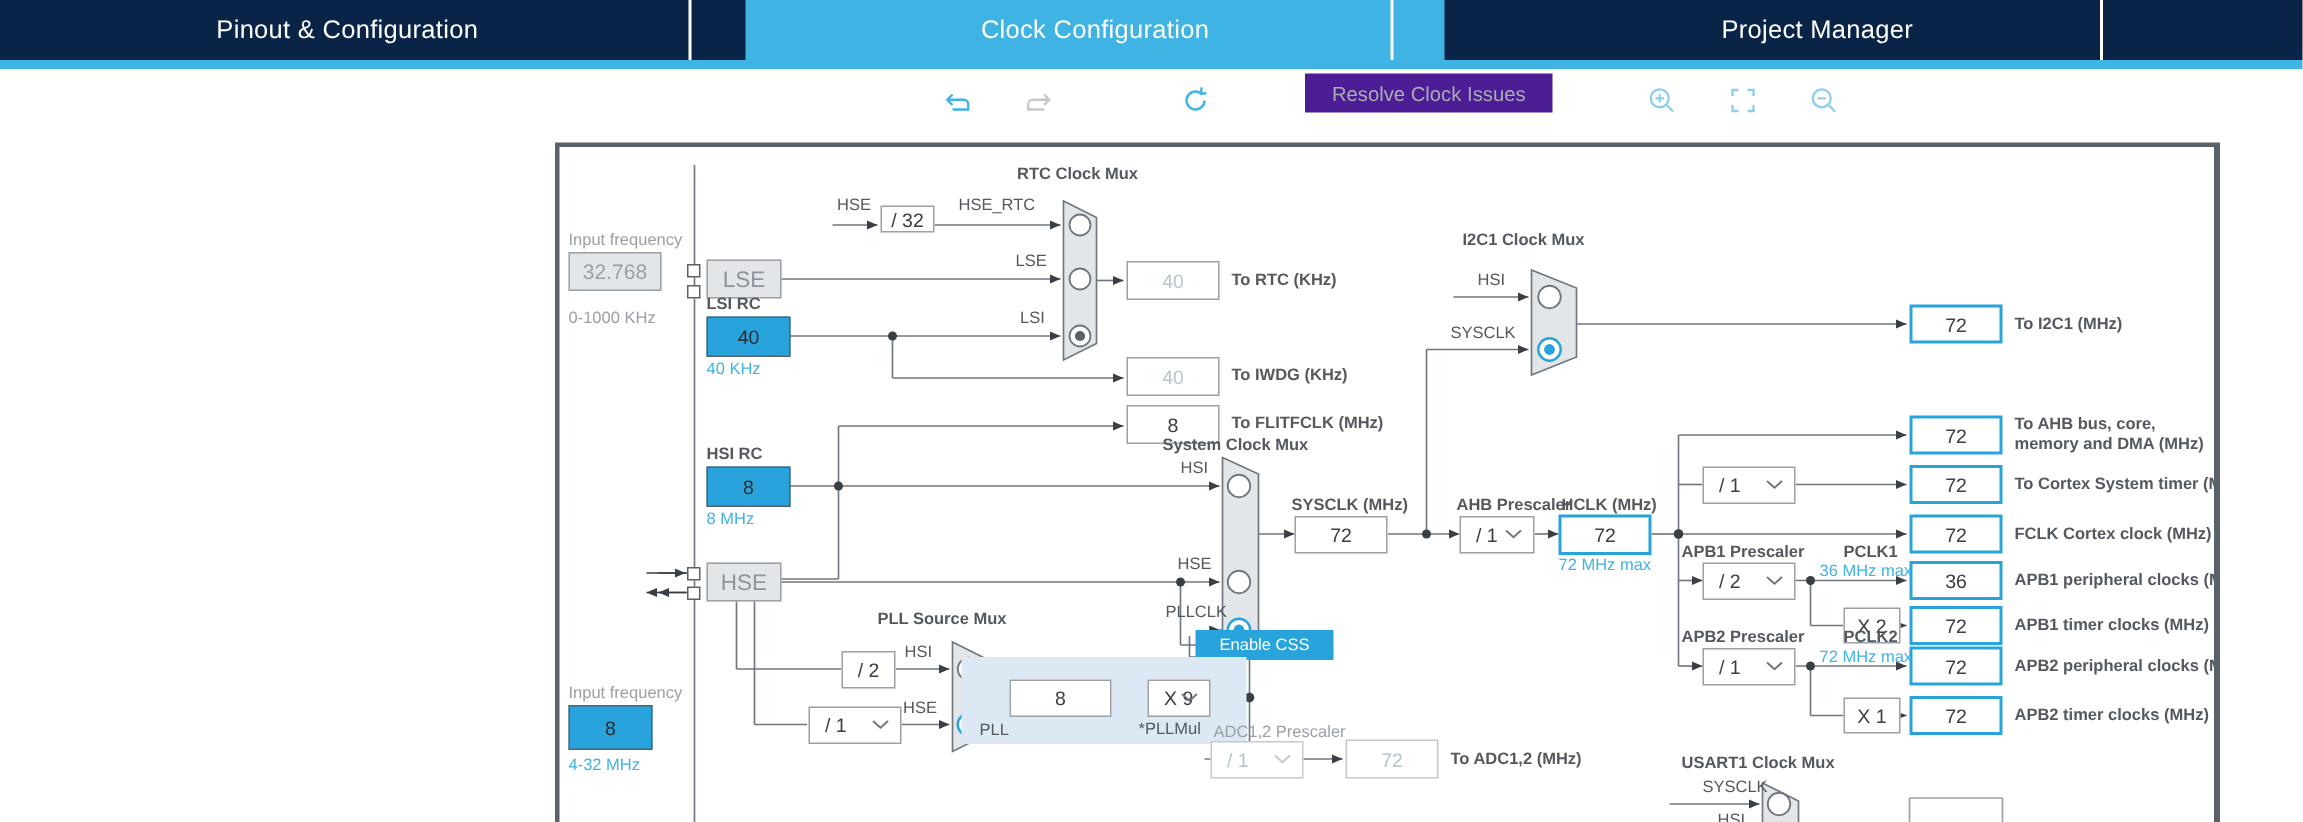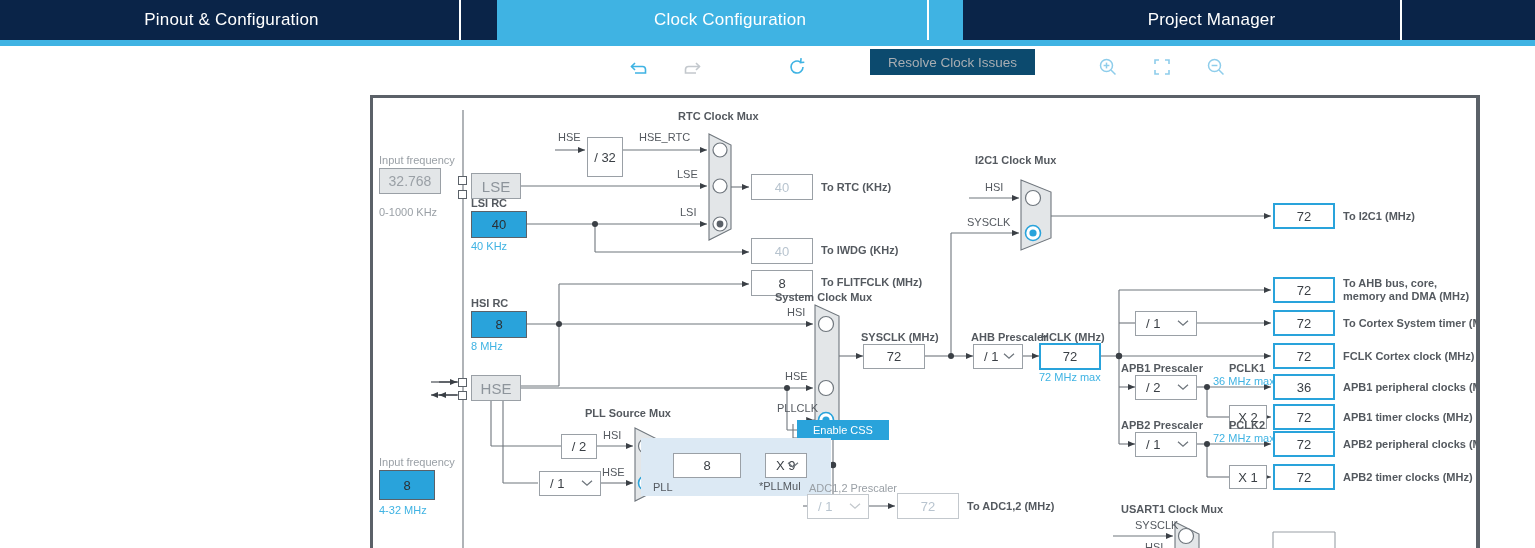--- a/index.html
+++ b/index.html
@@ -9,21 +9,21 @@
   .tabbar{position:absolute;left:0;top:0;width:1535px;height:40px;background:#0a2448;}
   .tab{position:absolute;top:0;height:40px;display:flex;align-items:center;justify-content:center;
        color:#ffffff;font-size:17px;letter-spacing:.2px;}
   .tab.active{background:#3fb3e3;}
   .tabsep{position:absolute;top:0;width:2px;height:40px;background:#ffffff;}
   .tabunderline{position:absolute;left:0;top:40px;width:1535px;height:6px;background:#3fb3e3;}
 
   
   .toolbar{position:absolute;left:0;top:46px;width:1535px;height:42px;background:#ffffff;}
   .tbtn{position:absolute;top:50px;width:34px;height:34px;display:flex;align-items:center;justify-content:center;}
-  .resolve-btn{position:absolute;left:870px;top:49px;width:165px;height:26px;background:#0c4a6e;
+  .resolve-btn{position:absolute;left:870px;top:49px;width:165px;height:26px;background:#4c1d95;
       color:#a8adb2;font-size:13.5px;display:flex;align-items:center;justify-content:center;border:none;}
 
   
   .canvas{position:absolute;left:370px;top:95px;width:1110px;height:460px;
       background:#ffffff;border:3px solid #5b6168;border-right-width:4px;box-sizing:border-box;overflow:hidden;}
   .cvs-inner{position:absolute;left:0;top:0;width:1104px;height:454px;}
 
   svg.wires{position:absolute;left:0;top:0;width:1104px;height:454px;pointer-events:none;}
 
   .lbl{position:absolute;font-size:11px;color:#54595f;white-space:nowrap;font-weight:bold;}
@@ -322,21 +322,21 @@
 
   <span class="lbl gray" style="left:6px;top:358px;">Input frequency</span>
   <div class="vbox src" style="left:6px;top:372px;width:56px;height:30px;">8</div>
   <span class="lbl blue" style="left:6px;top:406px;text-align:right;">4-32 MHz</span>
 
   <div class="pinsq" style="left:85px;top:280px;"></div>
   <div class="pinsq" style="left:85px;top:293px;"></div>
   <div class="vbox osc" style="left:98px;top:277px;width:50px;height:26px;">HSE</div>
 
   <span class="lbl sig" style="left:185px;top:33px;">HSE</span>
-  <div class="vbox" style="left:214px;top:39px;width:36px;height:40px;">/ 32</div>
+  <div class="vbox" style="left:214px;top:39px;width:36px;height:18px;">/ 32</div>
   <span class="lbl sig" style="left:266px;top:33px;">HSE_RTC</span>
 
   <span class="lbl" style="left:305px;top:12px;">RTC Clock Mux</span>
   <span class="lbl sig" style="left:304px;top:70px;">LSE</span>
   <span class="lbl sig" style="left:307px;top:108px;">LSI</span>
 
   <div class="vbox dis" style="left:378px;top:76px;width:62px;height:26px;">40</div>
   <span class="lbl" style="left:448px;top:83px;">To RTC (KHz)</span>
 
   <div class="vbox dis" style="left:378px;top:140px;width:62px;height:26px;">40</div>

